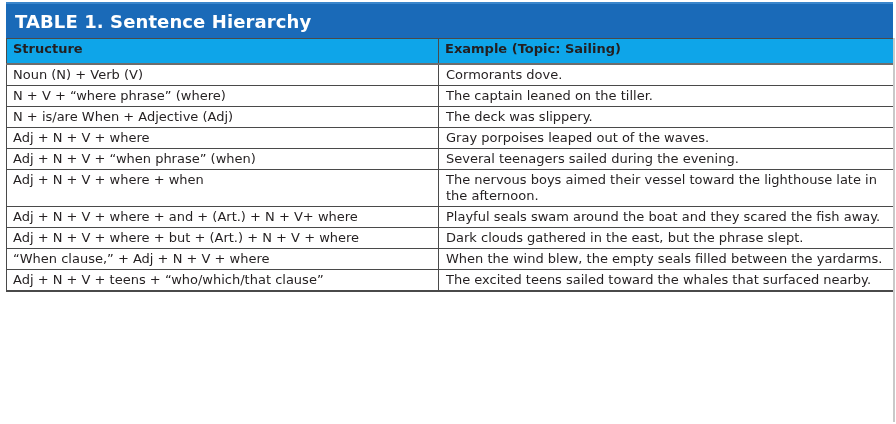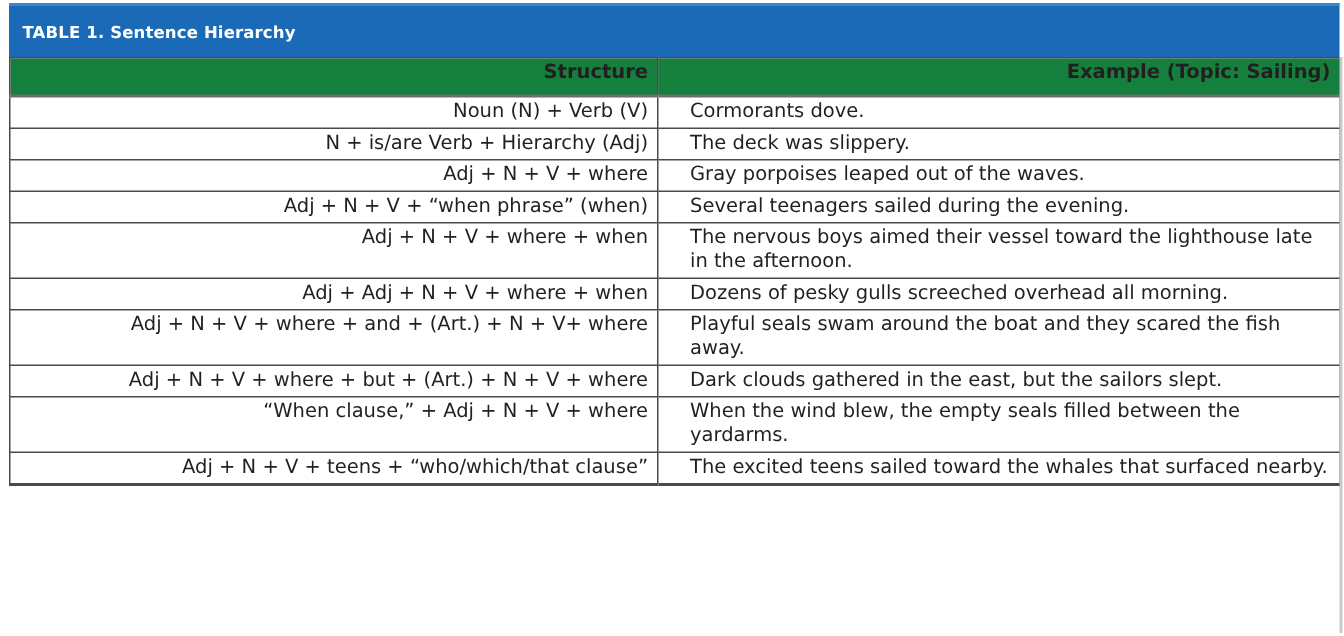--- a/index.html
+++ b/index.html
@@ -26,58 +26,58 @@
       border-top: 2px solid #3a86cc;
       display: flex;
       align-items: center;
       padding-left: 9px;
       box-sizing: border-box;
       height: 36px;
     }
     .title-text {
       color: #ffffff;
       font-weight: bold;
-      font-size: 11px;
+      font-size: 18px;
       letter-spacing: 0.1px;
     }
     table {
       border-collapse: collapse;
       width: 887px;
       table-layout: fixed;
       font-size: 13px;
       color: #231f20;
     }
     col.c1 { width: 432px; }
     col.c2 { width: 455px; }
     th, td {
       border: 1px solid #4a4a4a;
       padding: 0 6px;
       line-height: 16px;
       vertical-align: top;
     }
     thead th {
-      background: #15803d;
+      background: #0ea5e9;
       font-weight: bold;
-      text-align: right;
+      text-align: left;
       height: 21px;
       padding-top: 2px;
       padding-bottom: 1px;
       border-top: 1px solid #4a4a4a;
       border-bottom: 2px solid #6d6d6d;
     }
     tbody td {
       padding-top: 2px;
       padding-bottom: 2px;
     }
     td.structure {
-      text-align: right;
+      text-align: left;
     }
     td.example {
       text-align: left;
-      padding-left: 21px;
+      padding-left: 7px;
     }
     tr.row-single td { height: 16px; }
     tr.row-double td { height: 32px; }
     tbody tr:last-child td { border-bottom: 2px solid #4a4a4a; }
     .it { }
     .rt-edge {
       position: absolute;
       left: 893px;
       top: 38px;
       width: 2px;
@@ -102,46 +102,46 @@
         <th>Structure</th>
         <th>Example (Topic: Sailing)</th>
       </tr>
     </thead>
     <tbody>
       <tr class="row-single">
         <td class="structure">Noun (N) + Verb (V)</td>
         <td class="example">Cormorants dove.</td>
       </tr>
       <tr class="row-single">
-        <td class="structure">N + is/are Verb + Hierarchy (Adj)</td>
+        <td class="structure">N + V + “where phrase” (where)</td>
+        <td class="example">The captain leaned on the tiller.</td>
+      </tr>
+      <tr class="row-single">
+        <td class="structure">N + is/are When + Adjective (Adj)</td>
         <td class="example">The deck was slippery.</td>
       </tr>
       <tr class="row-single">
         <td class="structure">Adj + N + V + where</td>
         <td class="example">Gray porpoises leaped out of the waves.</td>
       </tr>
       <tr class="row-single">
         <td class="structure">Adj + N + V + “when phrase” (when)</td>
         <td class="example">Several teenagers sailed during the evening.</td>
       </tr>
       <tr class="row-double">
         <td class="structure">Adj + N + V + where + when</td>
         <td class="example">The nervous boys aimed their vessel toward the lighthouse late in the afternoon.</td>
       </tr>
       <tr class="row-single">
-        <td class="structure">Adj + Adj + N + V + where + when</td>
-        <td class="example">Dozens of pesky gulls screeched overhead all morning.</td>
-      </tr>
-      <tr class="row-single">
         <td class="structure"><span>Adj + N + V + where + </span><span class="it">and</span><span> + (Art.) + N + V+ where</span></td>
         <td class="example">Playful seals swam around the boat and they scared the fish away.</td>
       </tr>
       <tr class="row-single">
         <td class="structure"><span>Adj + N + V + where + </span><span class="it">but</span><span> + (Art.) + N + V + where</span></td>
-        <td class="example">Dark clouds gathered in the east, but the sailors slept.</td>
+        <td class="example">Dark clouds gathered in the east, but the phrase slept.</td>
       </tr>
       <tr class="row-single">
         <td class="structure">“When clause,” + Adj + N + V + where</td>
         <td class="example">When the wind blew, the empty seals filled between the yardarms.</td>
       </tr>
       <tr class="row-single">
         <td class="structure">Adj + N + V + teens + “who/which/that clause”</td>
         <td class="example">The excited teens sailed toward the whales that surfaced nearby.</td>
       </tr>
     </tbody>

